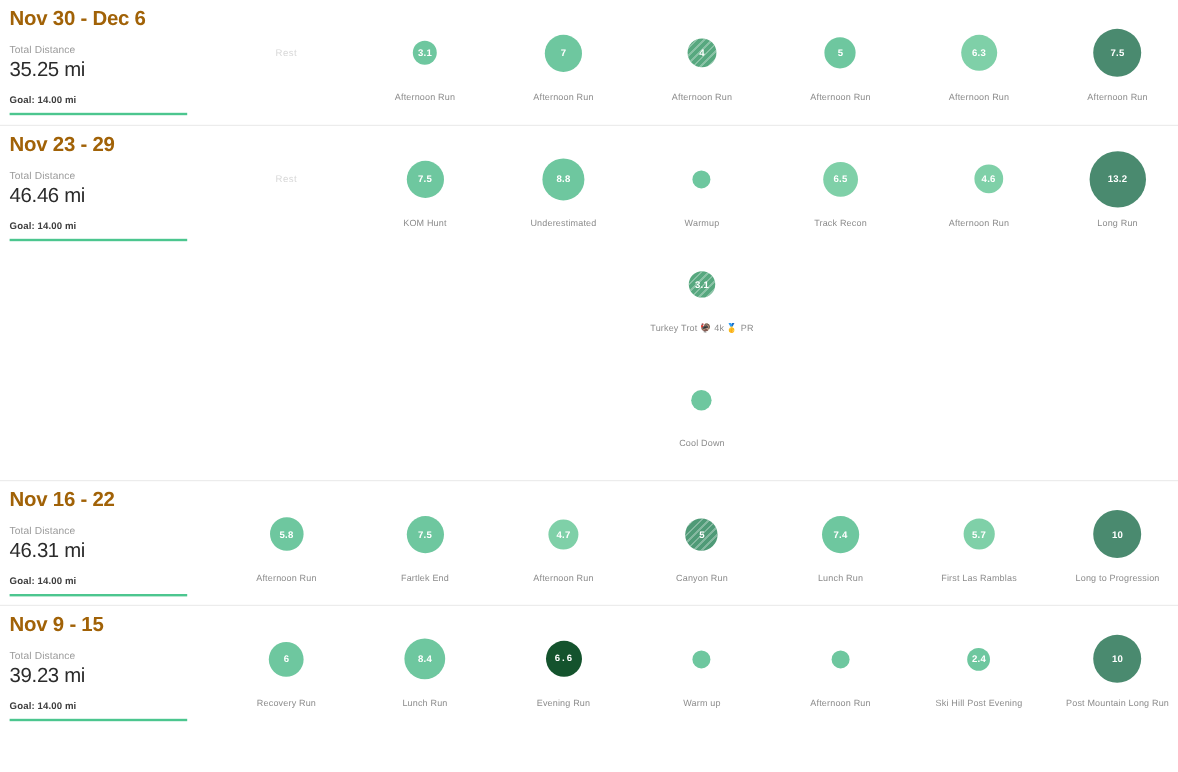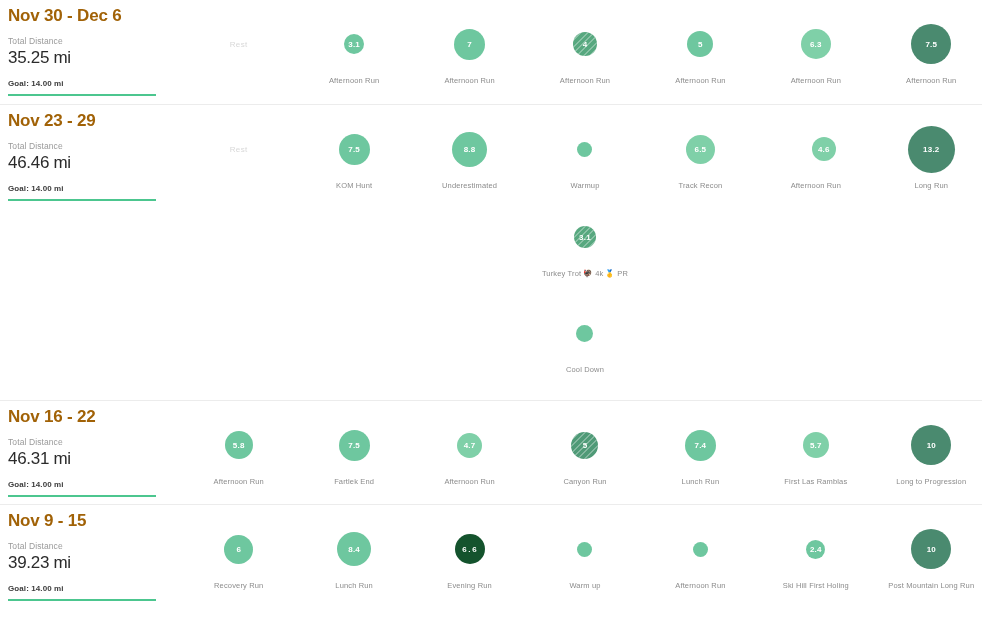--- a/index.html
+++ b/index.html
@@ -471,21 +471,21 @@
             </div>
           </div>
           <div class="label" style="margin-top: 8px;">Afternoon Run</div>
         </div>
         <div class="day">
           <div class="bubble-slot" style="height: 48px;">
             <div class="bubble" style="width: 19px; height: 19px; background: rgb(110, 199, 159);">
               <span class="val">2.4</span>
             </div>
           </div>
-          <div class="label" style="margin-top: 8px;">Ski Hill First Holing</div>
+          <div class="label" style="margin-top: 8px;">Ski Hill Post Evening</div>
         </div>
         <div class="day">
           <div class="bubble-slot" style="height: 48px;">
             <div class="bubble" style="width: 40px; height: 40px; background: rgb(74, 138, 111);">
               <span class="val">10</span>
             </div>
           </div>
           <div class="label" style="margin-top: 8px;">Post Mountain Long Run</div>
         </div>
       </div>

